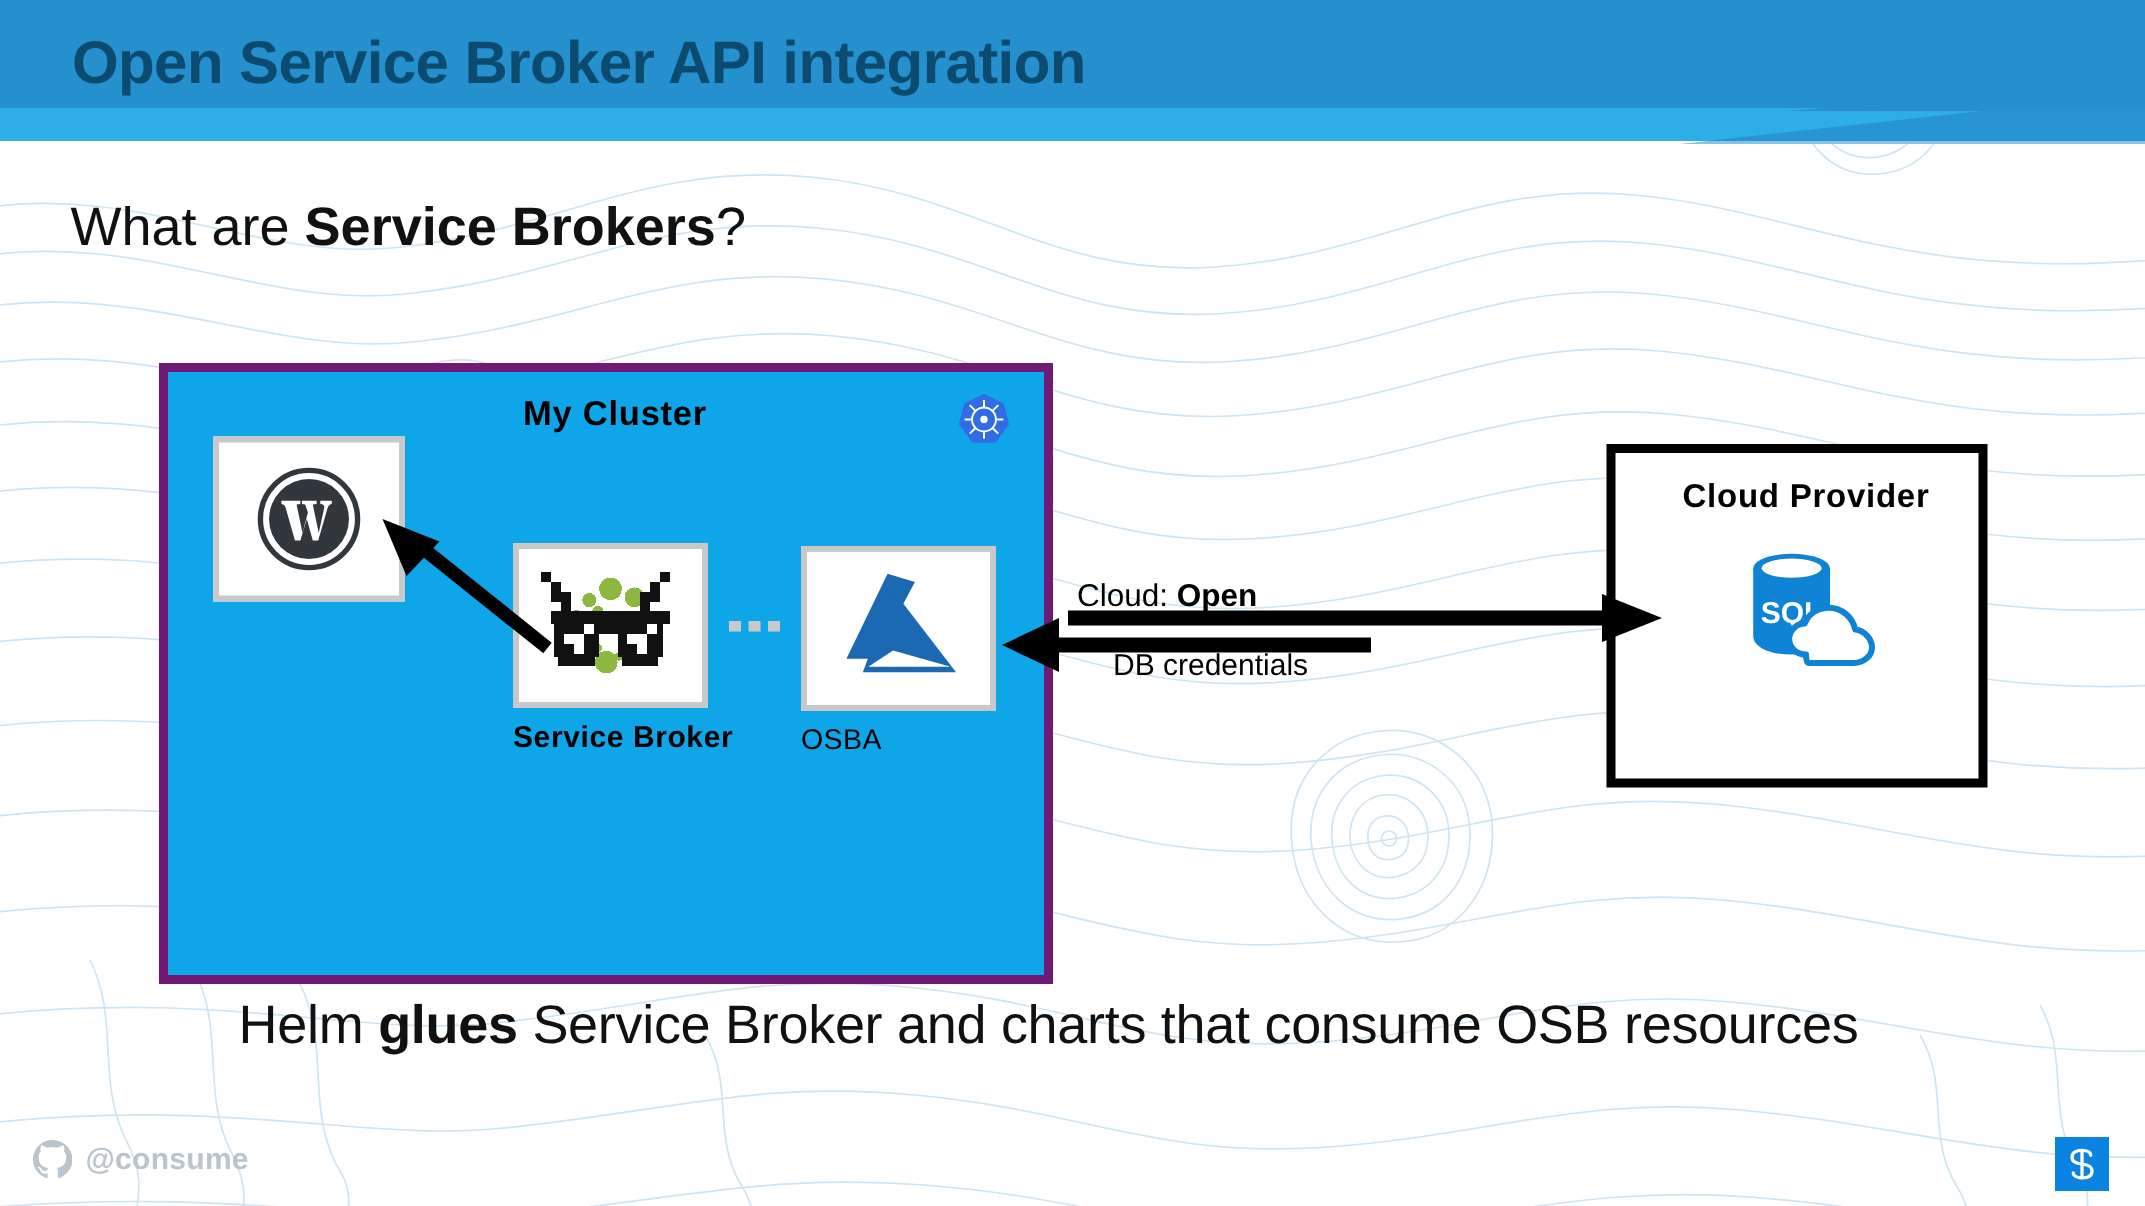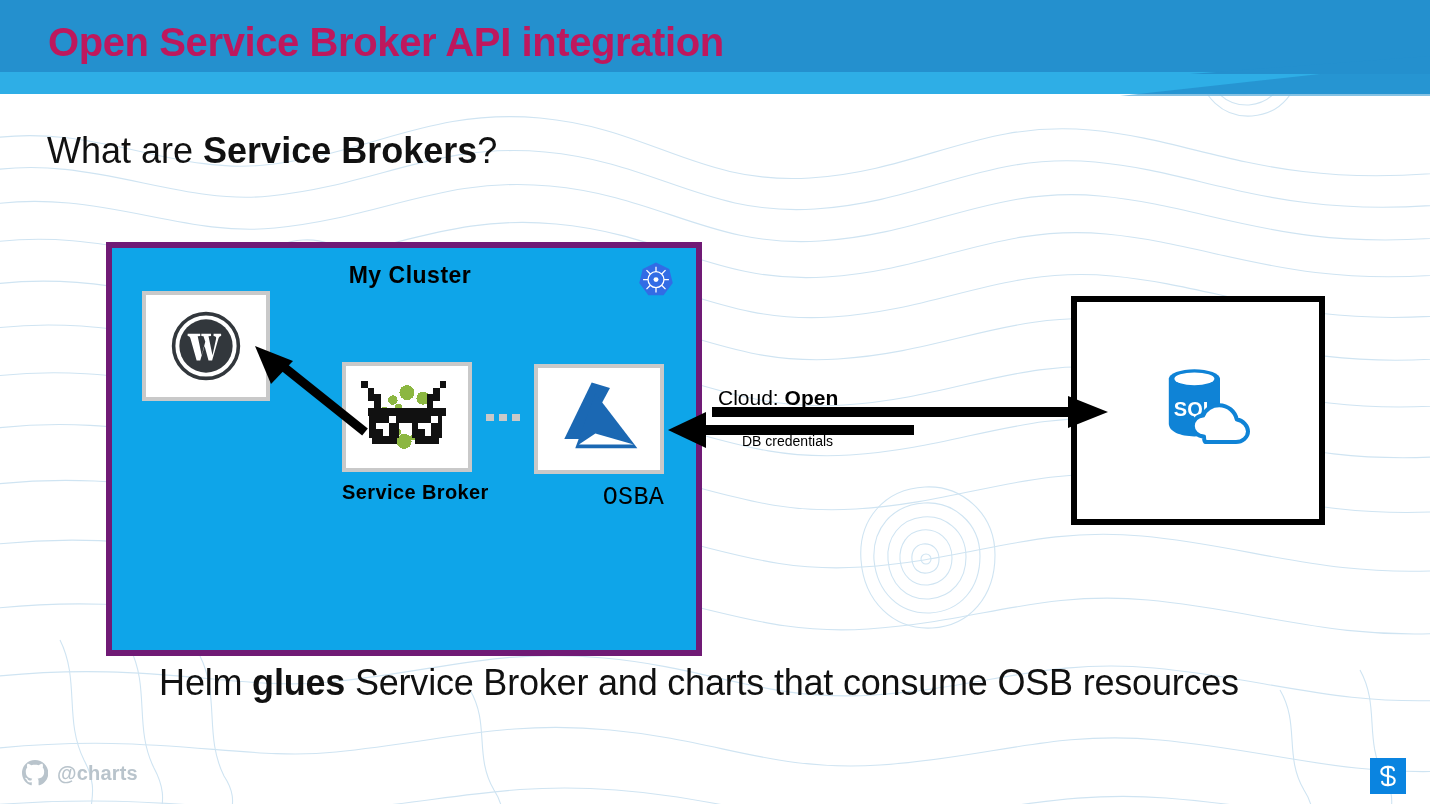--- a/index.html
+++ b/index.html
@@ -41,21 +41,21 @@
     left: 0; top: 0;
     width: 1430px;
     height: 96px;
     z-index: 2;
   }
   #header-title {
     position: absolute;
     left: 48px;
     top: 16px;
     z-index: 3;
-    color: #be185d;
+    color: #0c4a6e;
     font-size: 40px;
     font-weight: bold;
     letter-spacing: -0.4px;
     line-height: 52px;
     white-space: nowrap;
     font-family: "Liberation Sans", sans-serif;
   }
 
   
   #subtitle {
@@ -115,30 +115,30 @@
     justify-content: center;
   }
   #tile-wordpress { left: 142px; top: 291px; width: 128px; height: 110px; }
   #tile-broker    { left: 342px; top: 362px; width: 130px; height: 110px; }
   #tile-osba      { left: 534px; top: 364px; width: 130px; height: 110px; }
 
   .tile-label {
     position: absolute;
     z-index: 5;
     color: #000000;
-    text-align: right;
+    text-align: left;
     white-space: nowrap;
   }
   #label-broker {
     left: 342px; top: 481px; width: 130px;
     font-size: 20px; font-weight: bold; letter-spacing: 0.4px;
   }
   #label-osba {
     left: 534px; top: 483px; width: 130px;
-    font-size: 25px; font-weight: normal; letter-spacing: 0.3px; font-family: Liberation Mono, monospace;
+    font-size: 19px; font-weight: normal; letter-spacing: 0.3px;
   }
 
   
   #dotted-connector {
     position: absolute;
     left: 486px;
     top: 414px;
     width: 44px;
     height: 8px;
     z-index: 4;
@@ -214,21 +214,21 @@
     color: #000000;
     white-space: nowrap;
   }
   #label-tier {
     left: 718px; top: 386px;
     font-size: 21px; font-weight: normal;
   }
   #label-tier b { font-weight: bold; }
   #label-dbcred {
     left: 742px; top: 433px;
-    font-size: 14px; font-weight: normal;
+    font-size: 20px; font-weight: normal;
   }
 
   
   #caption {
     position: absolute;
     left: 0;
     top: 662px;
     width: 1398px;
     text-align: center;
     z-index: 3;
@@ -432,20 +432,21 @@
       <rect x="26" y="0" width="8" height="7"></rect>
     </g>
   </svg>
 
   <svg id="arrow-broker-wp" viewBox="0 0 130 100">
     <line x1="120" y1="92" x2="30" y2="20" stroke="#000000" stroke-width="9"></line>
     <polygon points="10,6 48,21 26,44" fill="#000000"></polygon>
   </svg>
 
   <div id="cloud-box">
+    <div id="cloud-title">Cloud Provider</div>
     <div id="sql-logo-wrap">
       <svg viewBox="0 0 120 108" width="96" height="88">
 
         <path d="M16,20 L16,76 C16,86 30,92 48,92 C66,92 80,86 80,76 L80,20 Z" fill="#0f83d6"></path>
         <ellipse cx="48" cy="20" rx="32" ry="12" fill="#0f83d6"></ellipse>
         <ellipse cx="48" cy="20" rx="25" ry="8" fill="#ffffff"></ellipse>
         <text x="48" y="66" text-anchor="middle" fill="#ffffff" font-family="Liberation Sans, sans-serif" font-size="25" font-weight="bold">SQL</text>
 
         <path d="M60,92 C52,92 46,86 46,79 C46,72 52,66 59,66 C62,58 70,53 79,53
                  C90,53 99,61 101,71 C109,72 115,79 115,86 C115,93 108,99 100,99
@@ -476,21 +477,21 @@
         C4.23,13.02 5.38,12.68 5.84,12.47 C5.91,11.95 6.12,11.6 6.35,11.4
         C4.38,11.18 2.32,10.42 2.32,7.03 C2.32,6.07 2.66,5.27 3.23,4.65
         C3.14,4.43 2.83,3.53 3.32,2.31 C3.32,2.31 4.06,2.08 5.75,3.22
         C6.46,3.02 7.22,2.92 7.98,2.92 C8.74,2.92 9.5,3.02 10.21,3.22
         C11.9,2.07 12.64,2.31 12.64,2.31 C13.13,3.53 12.82,4.43 12.73,4.65
         C13.3,5.27 13.64,6.06 13.64,7.03 C13.64,10.43 11.57,11.18 9.6,11.4
         C9.92,11.67 10.2,12.19 10.2,13 C10.2,14.16 10.19,15.09 10.19,15.21
         C10.19,15.42 10.34,15.67 10.74,15.59 C13.91,14.53 16.2,11.53 16.2,8
         C16.2,3.58 12.42,0 8,0 Z"></path>
     </svg>
-    <span id="footer-handle-text">@charts</span>
+    <span id="footer-handle-text">@consume</span>
   </div>
 
   <div id="footer-badge">
     <svg viewBox="0 0 36 36" width="30" height="30">
       <path d="M25,11 C25,8.5 22,7 18,7 C13,7 10,9 10,12.5 C10,16 13,17.5 18,18
                C23,18.5 26,20 26,23.5 C26,27 23,29 18,29 C14,29 11,27.5 11,25" fill="none" stroke="#ffffff" stroke-width="2.6" stroke-linecap="round"></path>
       <line x1="18" y1="7" x2="18" y2="29" stroke="#ffffff" stroke-width="2.6" stroke-linecap="round"></line>
     </svg>
   </div>
 

